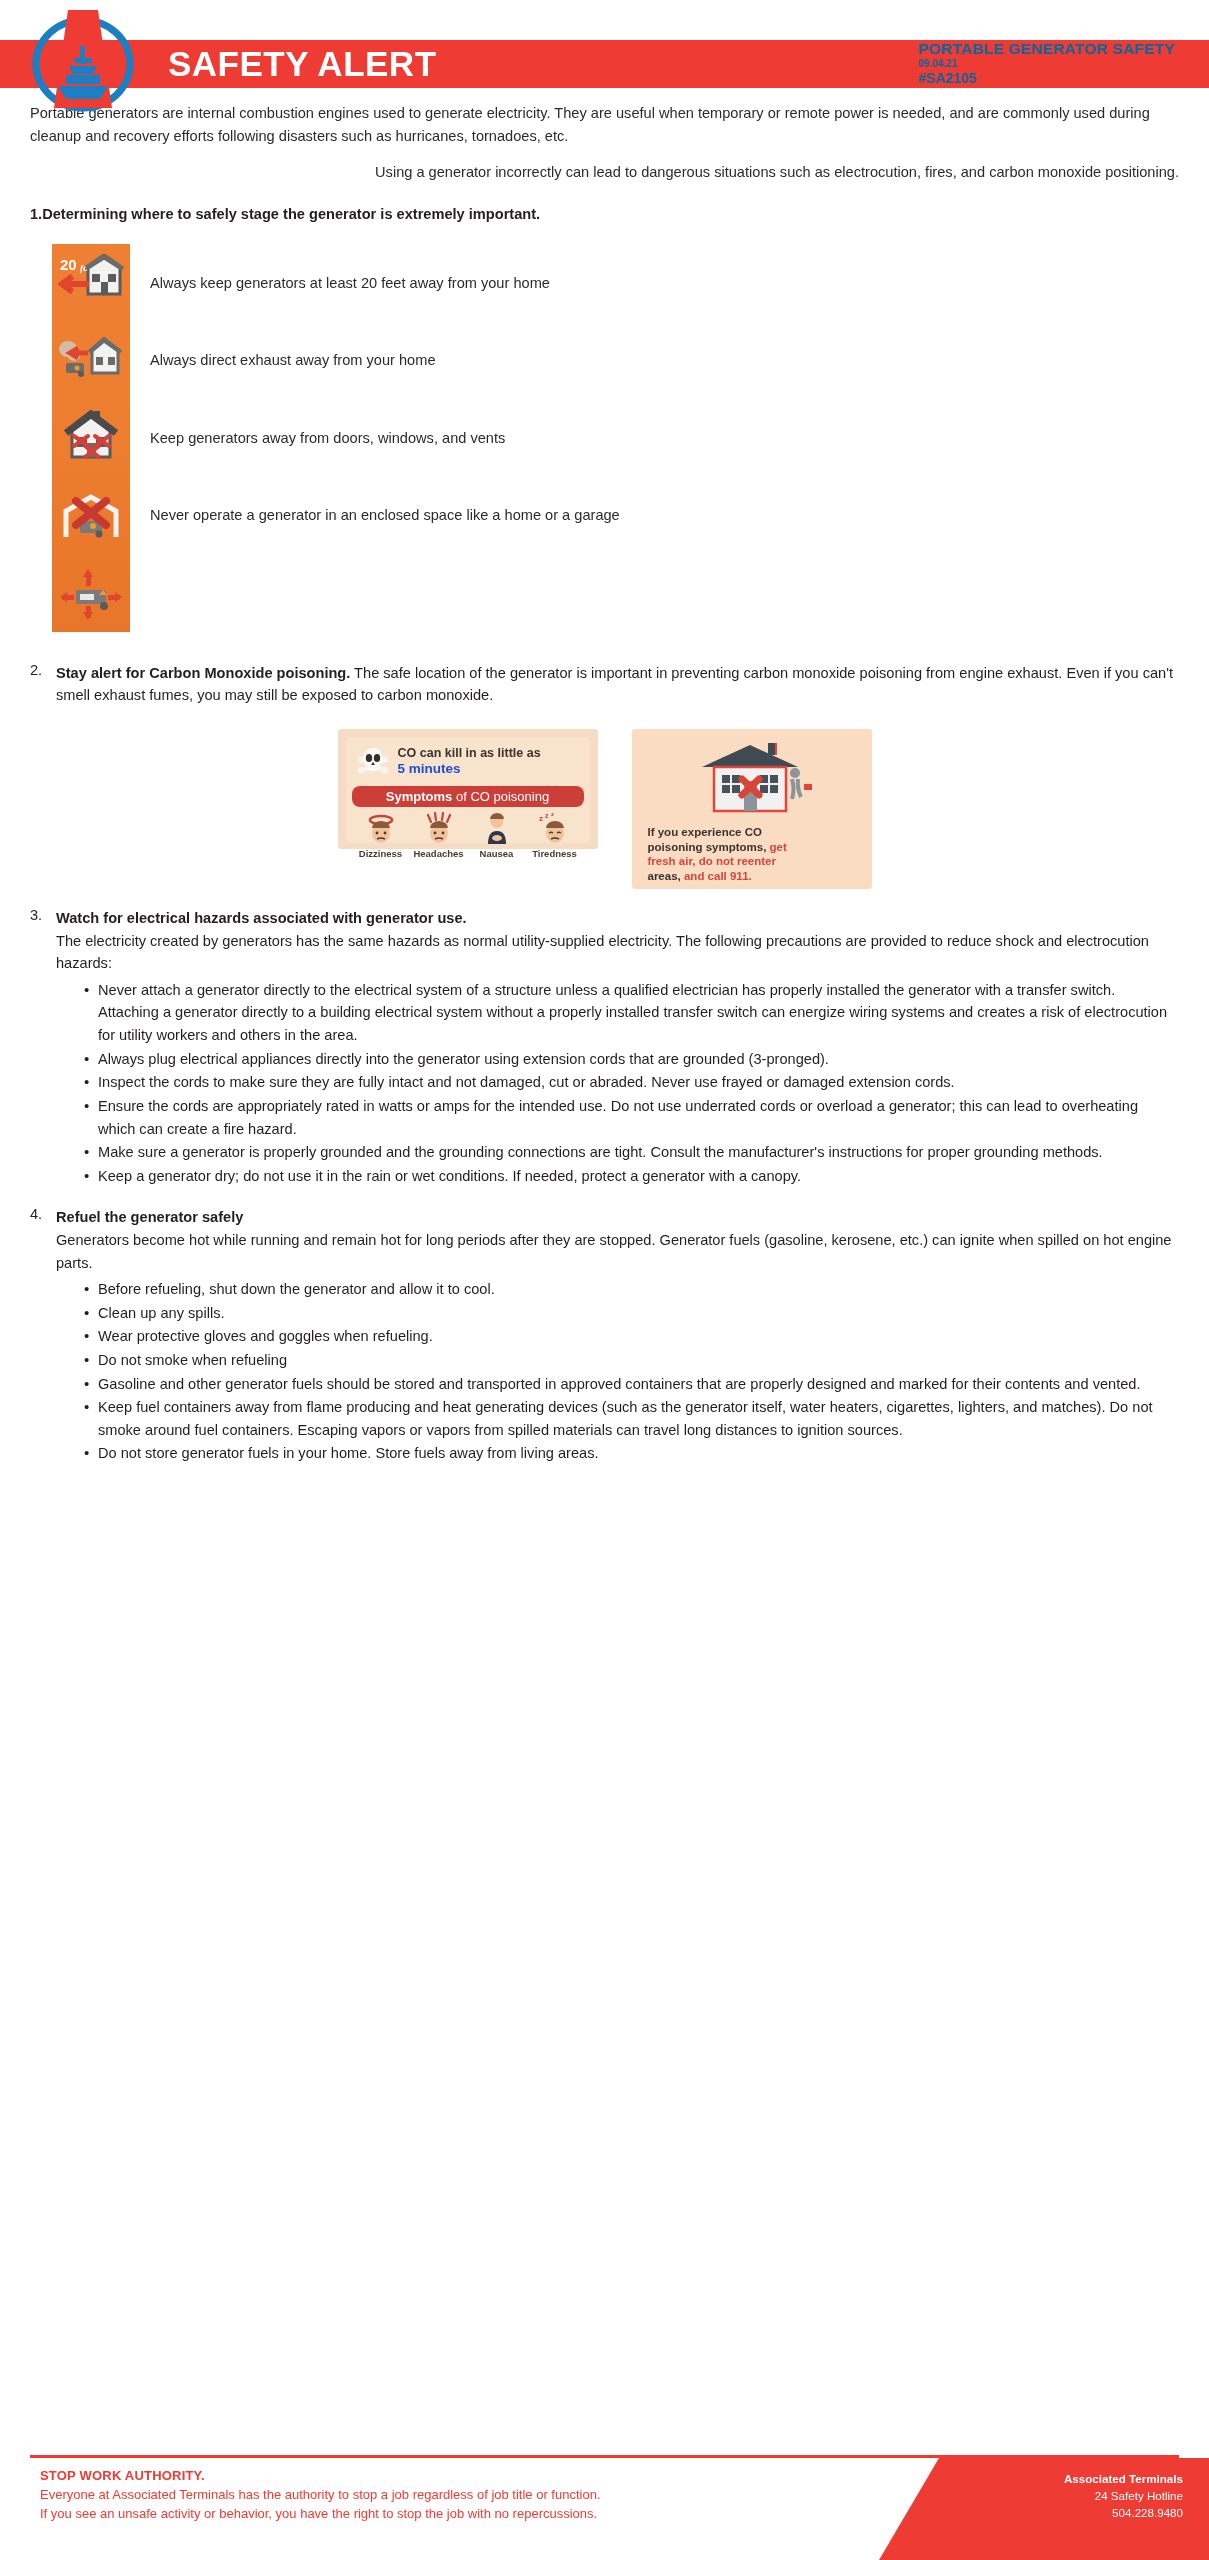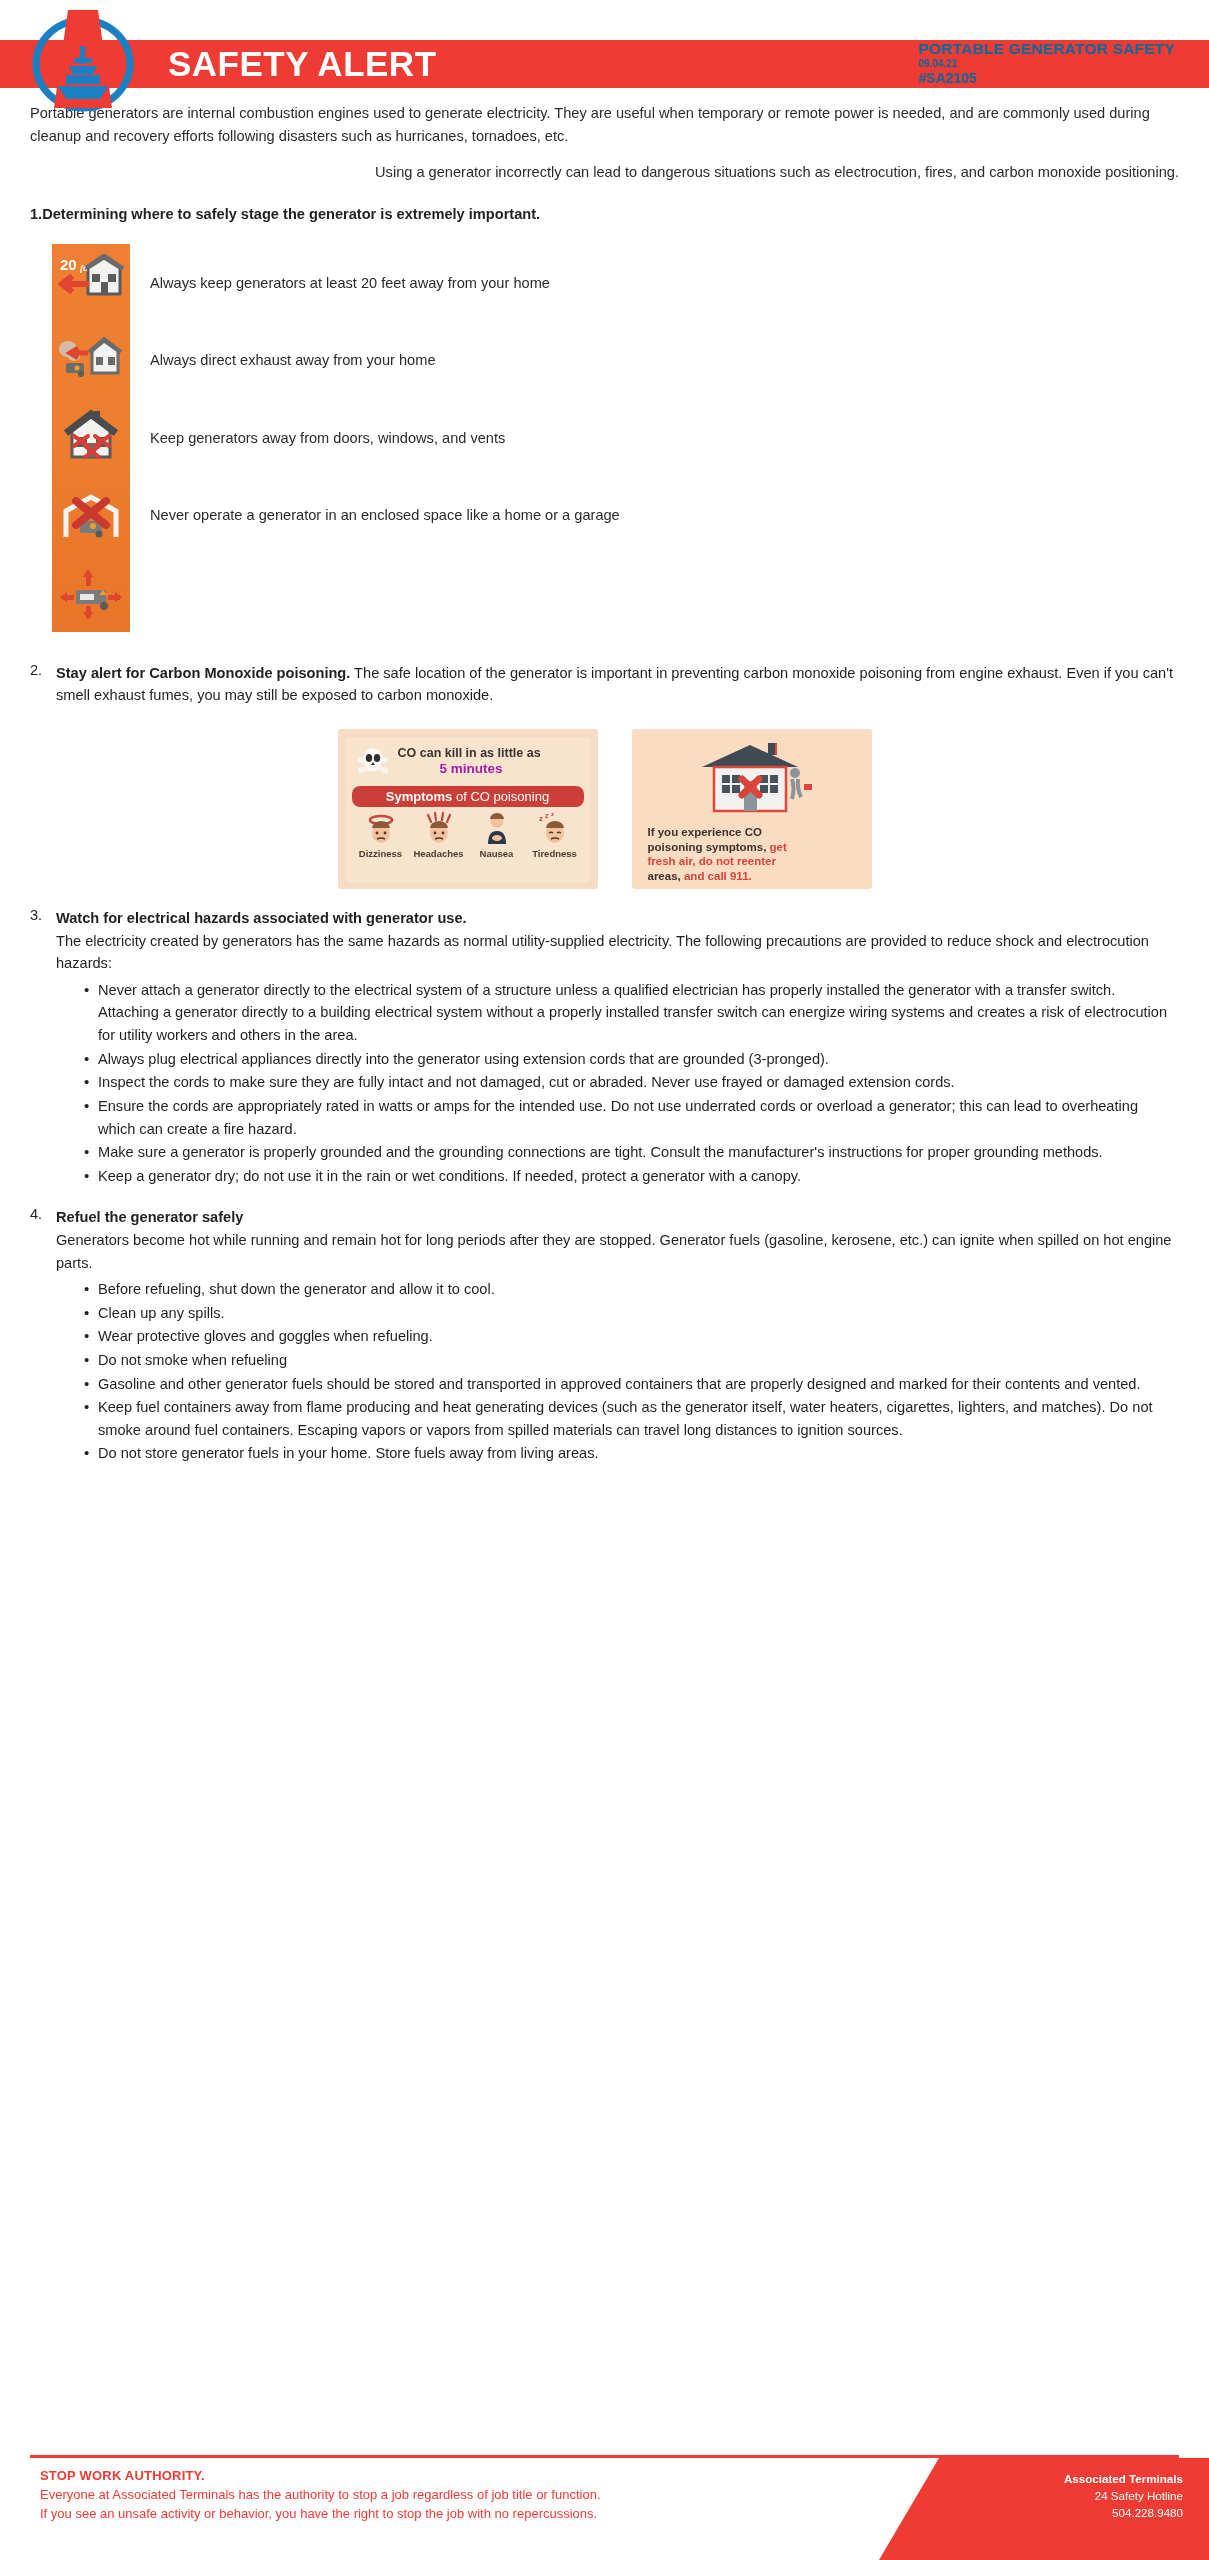--- a/index.html
+++ b/index.html
@@ -78,29 +78,29 @@
   .num-item { display:flex; margin-top:18px; }
   .num-item .num { width:26px; flex:0 0 26px; font-size:14.6px; }
   .num-item .txt { flex:1; font-size:14.6px; line-height:1.55; }
   .num-item .txt b { font-weight:bold; }
 
   .co-figs {
     display:flex; gap:34px; justify-content:center;
     margin-top:22px;
   }
   .co-left {
-    width:260px; height:160px;
+    width:260px; height:120px;
     background:#f6dcc4; border-radius:3px;
     position:relative; padding:8px 8px 6px 8px;
   }
   .co-inner { width:100%; height:100%; background:#f8e3cd; border-radius:4px; position:relative; }
   .skull-row { display:flex; align-items:center; gap:8px; padding:8px 0 0 10px; }
   .skull { width:34px; height:34px; position:relative; }
   .co-kill { font-size:12.5px; font-weight:bold; color:#3b3330; line-height:1.2; }
-  .co-kill .min { color:#a21caf; font-size:13.5px;margin-left:42px; }
+  .co-kill .min { color:#1d4ed8; font-size:13.5px; }
   .sym-bar {
     margin:7px 6px 0 6px; background:#cb3f38; border-radius:8px;
     color:#fff; text-align:center; font-size:13px; padding:3px 0; font-weight:bold;
   }
   .sym-bar .light { font-weight:normal; }
   .faces { display:flex; justify-content:space-around; margin-top:5px; padding:0 6px; }
   .face-col { text-align:center; width:56px; }
   .face { width:34px; height:34px; margin:0 auto; position:relative; }
   .face-lbl { font-size:9.5px; font-weight:bold; color:#4a3a33; margin-top:2px; }
 

